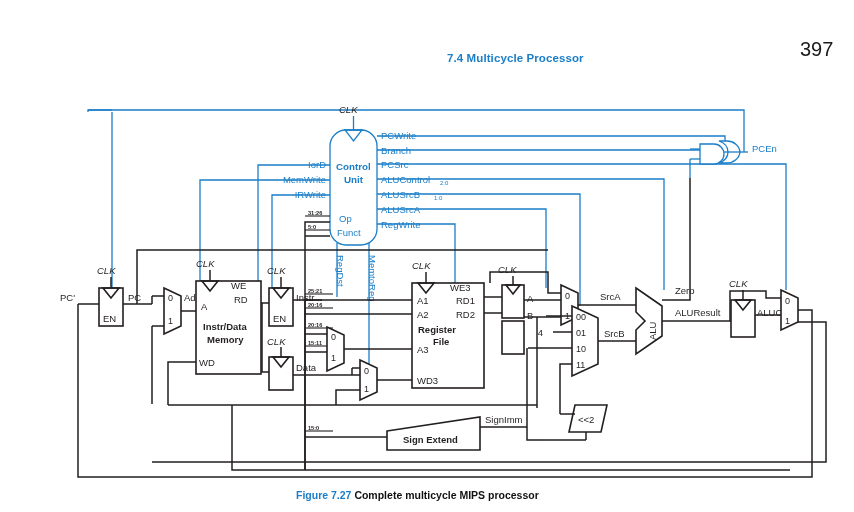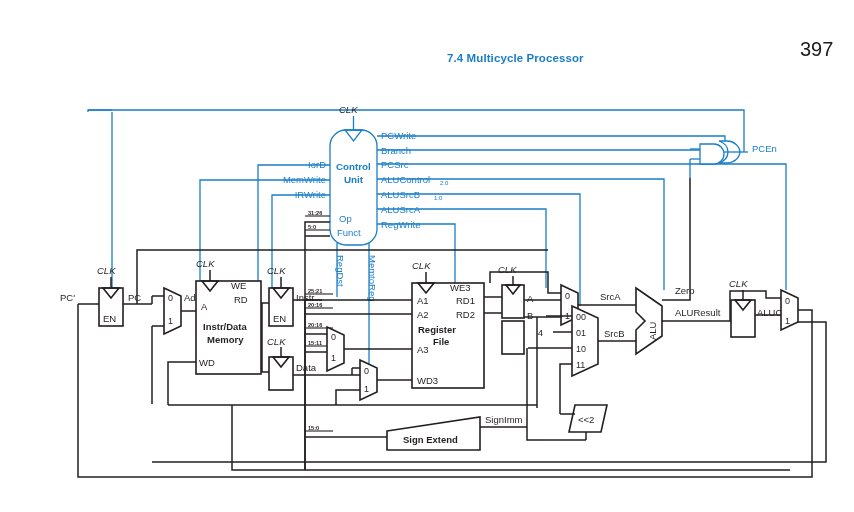--- a/index.html
+++ b/index.html
@@ -347,14 +347,18 @@
       <line class="wire" x1="137" y1="304" x2="137" y2="304"></line>
 
       <path class="wire" d="M305,300 L305,470"></path>
       <path class="wire" d="M305,470 L305,470"></path>
 
       <path class="wire" d="M232,405 L232,470 L790,470"></path>
     </g>
 
   </svg>
 
+  <div class="cap">
+    <span class="cno">Figure 7.27</span>
+    <span class="ctx">Complete multicycle MIPS processor</span>
+  </div>
 
 </div>
 
 </body></html>

